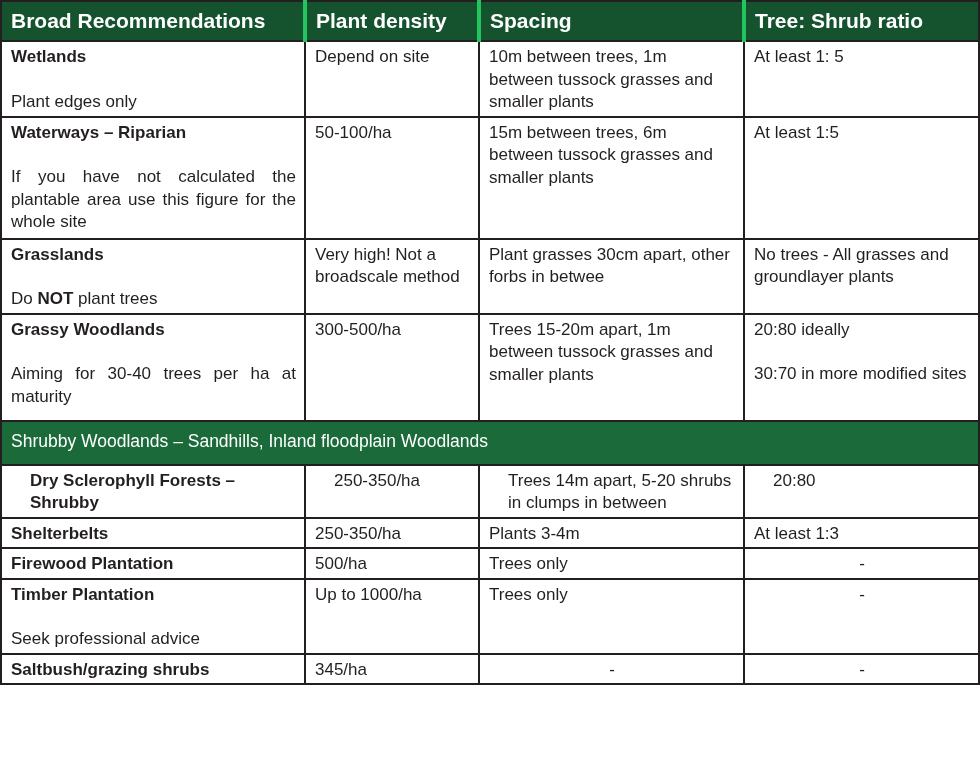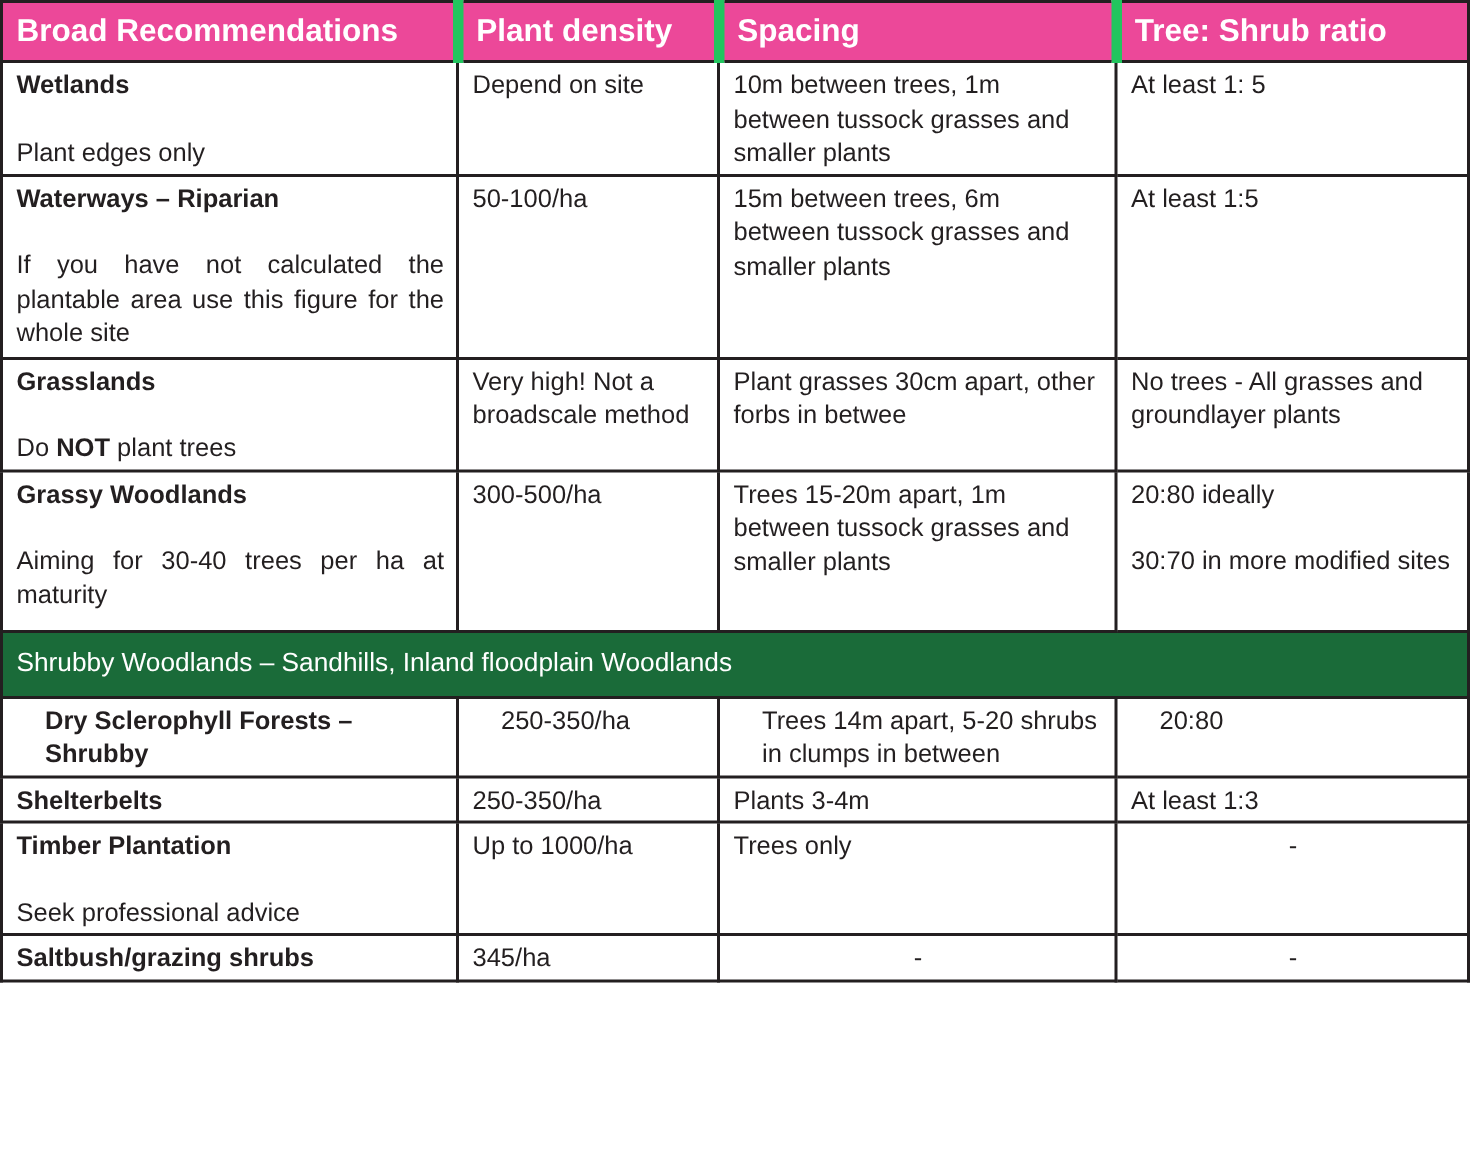--- a/index.html
+++ b/index.html
@@ -1,21 +1,21 @@
 <!DOCTYPE html>
 <html><head>
 <meta charset="utf-8">
 <style>
   html, body { margin: 0; padding: 0; background: #ffffff; }
   body { width: 980px; height: 783px; overflow: hidden; font-family: "Liberation Sans", "DejaVu Sans", sans-serif; color: #231f20; }
   table { border-collapse: collapse; table-layout: fixed; width: 978px; margin: 0; }
   col.c1 { width: 304px; } col.c2 { width: 174px; } col.c3 { width: 265px; } col.c4 { width: 235px; }
   th, td { border: 2.5px solid #231f20; vertical-align: top; padding: 4px 8px 2px 9px; font-size: 17px; line-height: 22.5px; }
-  thead th { background: #ec4899; color: #ffffff; font-size: 21px; font-weight: bold; text-align: left; height: 33px; padding: 5px 8px 0 9px; line-height: 28px; border-color: #231f20; }
-  thead th + th { border-left: 7px solid #22c55e; }
+  thead th { background: #14532d; color: #ffffff; font-size: 21px; font-weight: bold; text-align: left; height: 33px; padding: 5px 8px 0 9px; line-height: 28px; border-color: #231f20; }
+  thead th + th { border-left: 4px solid #22c55e; }
   tr.section td { background: #1a6b39; color: #ffffff; font-weight: normal; font-size: 17.5px; height: 34px; padding: 8px 9px 0 9px; }
   .name { font-weight: bold; display: block; }
   .note { display: block; margin-top: 22px; }
   .note.justify { text-align: justify; }
   .center { text-align: center; }
   b.em { font-weight: bold; }
   tr.r-wet td { height: 66px; }
   tr.r-water td { height: 114px; }
   tr.r-grass td { height: 67px; }
   tr.r-gw td { height: 99px; }
@@ -94,20 +94,28 @@
       <td>20:80</td>
     </tr>
     <tr class="r-shelter">
       <td>
           <span class="name">Shelterbelts</span>
         </td>
       <td>250-350/ha</td>
       <td>Plants 3-4m</td>
       <td>At least 1:3</td>
     </tr>
+    <tr class="r-fire">
+      <td>
+          <span class="name">Firewood Plantation</span>
+        </td>
+      <td>500/ha</td>
+      <td>Trees only</td>
+      <td class="center">-</td>
+    </tr>
     <tr class="r-timber">
       <td>
         <span class="name">Timber Plantation</span>
         <span class="note">Seek professional advice</span>
       </td>
       <td>Up to 1000/ha</td>
       <td>Trees only</td>
       <td class="center">-</td>
     </tr>
     <tr class="r-salt">

